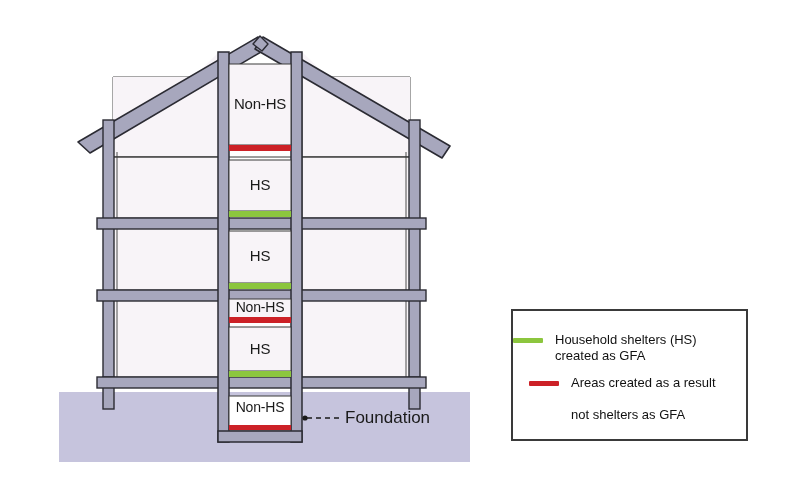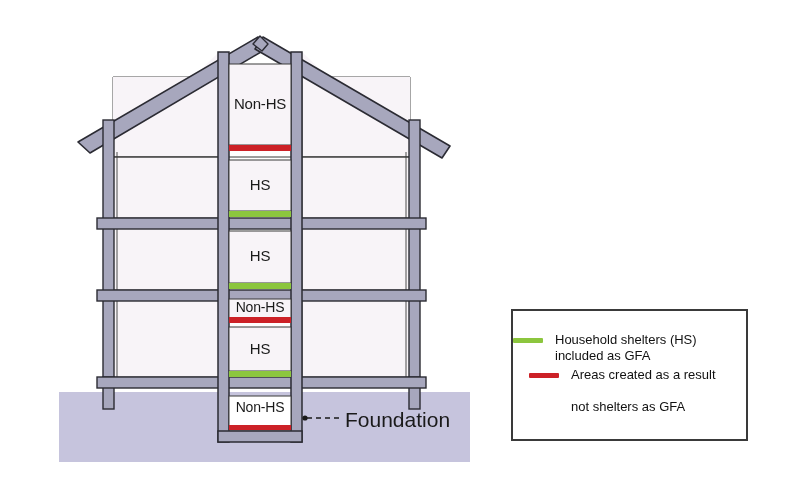--- a/index.html
+++ b/index.html
@@ -18,40 +18,40 @@
     font-size:15px;
     color:#1a1a1a;
     white-space:nowrap;
     text-align:center;
     letter-spacing:-0.2px;
   }
 
   #foundation-label{
     position:absolute;
     left:345px; top:408px;
-    font-size:21px;
+    font-size:17px;
     color:#1a1a1a;
     white-space:nowrap;
   }
 
   #legend-box{
     position:absolute;
     left:511px; top:309px;
     width:237px; height:132px;
     border:2px solid #3a3a3a;
     background:#ffffff;
     box-sizing:border-box;
   }
   .legend-row{
     position:absolute;
     display:flex;
     align-items:flex-start;
   }
   #legend-row-hs{left:0; top:21px;}
-  #legend-row-nonhs{left:16px; top:56px;}
+  #legend-row-nonhs{left:16px; top:64px;}
   .legend-swatch{
     width:30px;height:5px;
     margin-top:6px;
     margin-right:12px;
     flex:0 0 auto;
     border-radius:1px;
   }
   .legend-text{
     font-size:13px;
     line-height:16px;
@@ -141,21 +141,21 @@
   <div class="room-label" style="left:226px;top:399px;width:68px;font-size:14px;">Non-HS</div>
 
   <div id="foundation-label">Foundation</div>
 
   <div id="legend-box">
 
     <div class="legend-row" id="legend-row-hs">
       <span class="legend-swatch" style="background:#8cc63e;"></span>
       <span class="legend-text">
         <span>Household shelters (HS)</span><br>
-        <span>included as GFA</span>
+        <span>created as GFA</span>
       </span>
     </div>
 
     <div class="legend-row" id="legend-row-nonhs">
       <span class="legend-swatch" style="background:#cc2127;"></span>
       <span class="legend-text">
         <span>Areas created as a result</span><br>
         <br>
         <span>not shelters as GFA</span>
       </span>

